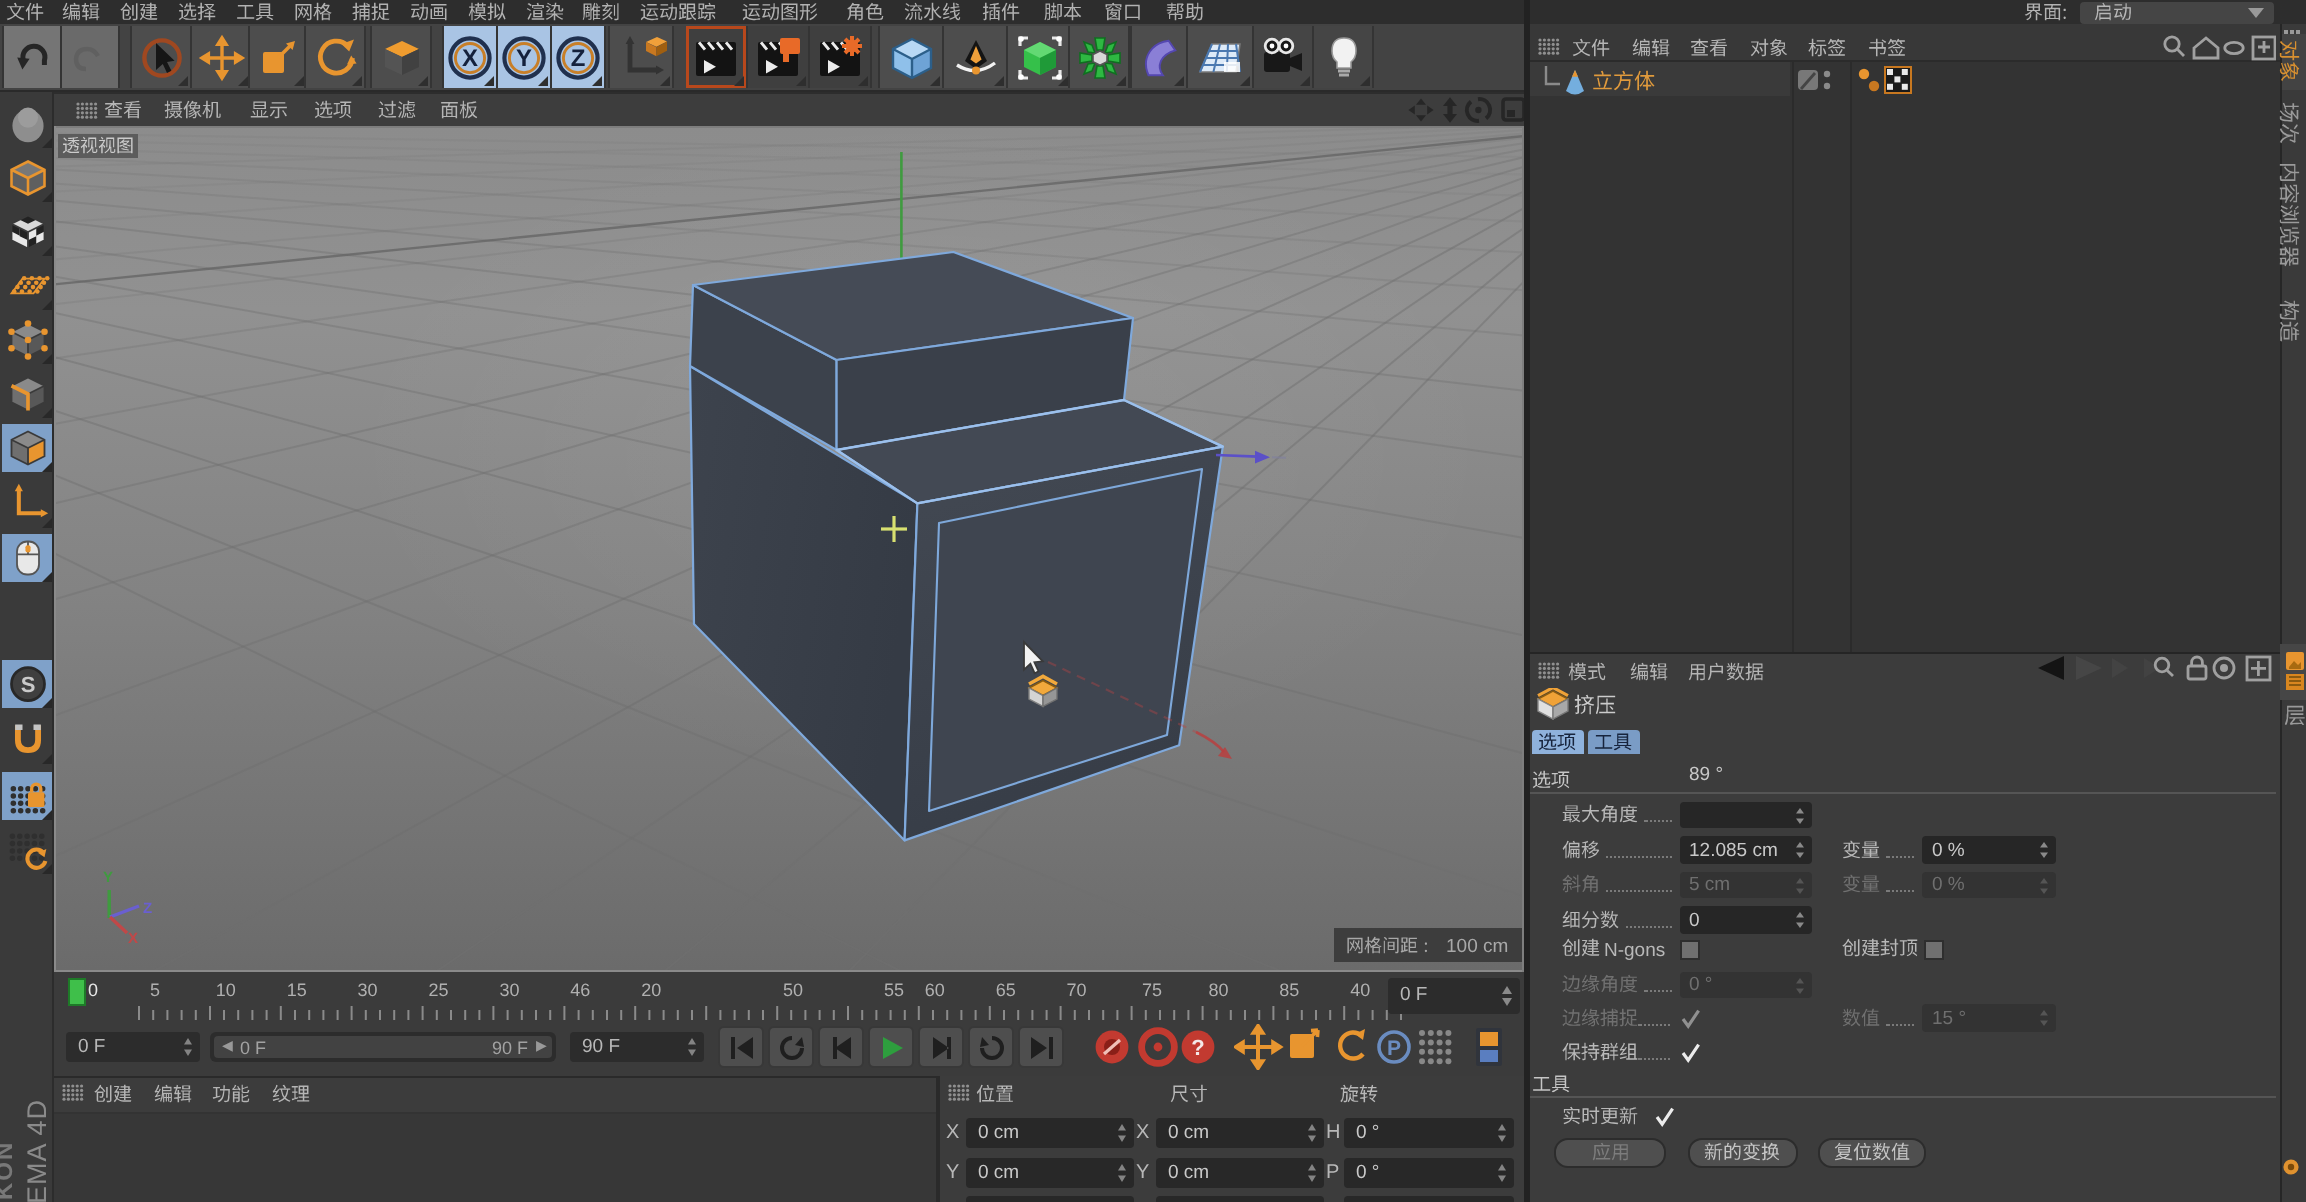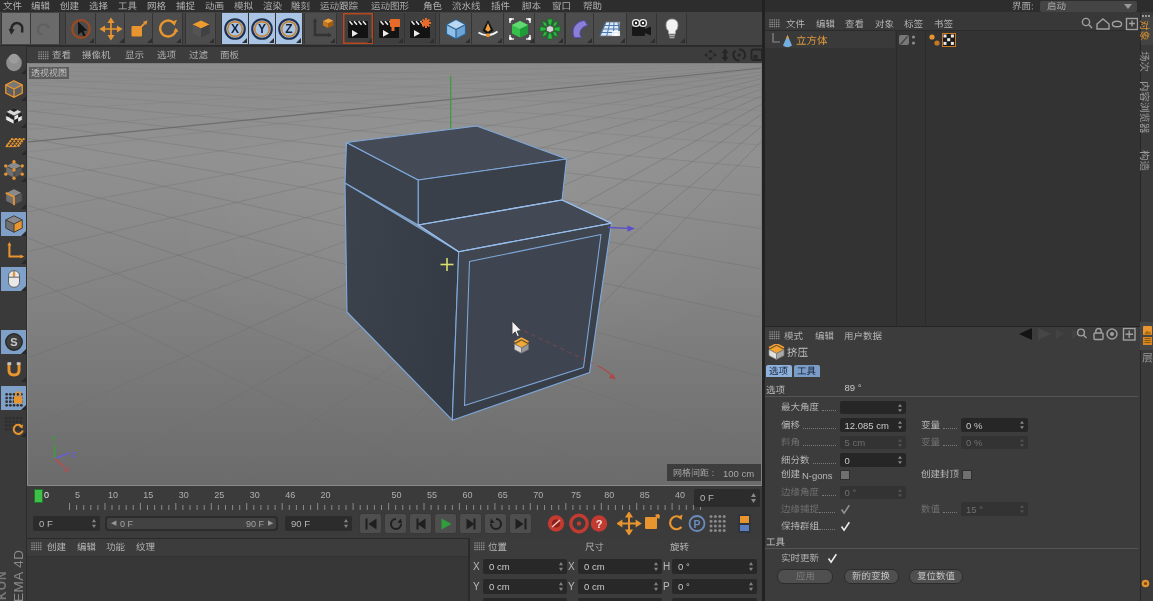--- a/index.html
+++ b/index.html
@@ -920,21 +920,21 @@
 <div style="position:absolute;left:74.95px;top:490px;font:9px 'Liberation Sans',sans-serif;color:#b0b0b0;white-space:pre;">5</div>
 <div style="position:absolute;left:107.9px;top:490px;font:9px 'Liberation Sans',sans-serif;color:#b0b0b0;white-space:pre;">10</div>
 <div style="position:absolute;left:143.35px;top:490px;font:9px 'Liberation Sans',sans-serif;color:#b0b0b0;white-space:pre;">15</div>
 <div style="position:absolute;left:178.8px;top:490px;font:9px 'Liberation Sans',sans-serif;color:#b0b0b0;white-space:pre;">30</div>
 <div style="position:absolute;left:214.25px;top:490px;font:9px 'Liberation Sans',sans-serif;color:#b0b0b0;white-space:pre;">25</div>
 <div style="position:absolute;left:249.7px;top:490px;font:9px 'Liberation Sans',sans-serif;color:#b0b0b0;white-space:pre;">30</div>
 <div style="position:absolute;left:285.15px;top:490px;font:9px 'Liberation Sans',sans-serif;color:#b0b0b0;white-space:pre;">46</div>
 <div style="position:absolute;left:320.6px;top:490px;font:9px 'Liberation Sans',sans-serif;color:#b0b0b0;white-space:pre;">20</div>
 <div style="position:absolute;left:356.05px;top:490px;font:9px 'Liberation Sans',sans-serif;color:#b0b0b0;white-space:pre;margin-top:36px;">45</div>
 <div style="position:absolute;left:391.5px;top:490px;font:9px 'Liberation Sans',sans-serif;color:#b0b0b0;white-space:pre;">50</div>
-<div style="position:absolute;left:427px;top:490px;font:9px 'Liberation Sans',sans-serif;color:#b0b0b0;white-space:pre;">55</div>
+<div style="position:absolute;left:442px;top:490px;font:9px 'Liberation Sans',sans-serif;color:#b0b0b0;white-space:pre;">55</div>
 <div style="position:absolute;left:462.4px;top:490px;font:9px 'Liberation Sans',sans-serif;color:#b0b0b0;white-space:pre;">60</div>
 <div style="position:absolute;left:497.84999999999997px;top:490px;font:9px 'Liberation Sans',sans-serif;color:#b0b0b0;white-space:pre;">65</div>
 <div style="position:absolute;left:533.3px;top:490px;font:9px 'Liberation Sans',sans-serif;color:#b0b0b0;white-space:pre;">70</div>
 <div style="position:absolute;left:535px;top:490px;font:9px 'Liberation Sans',sans-serif;color:#b0b0b0;white-space:pre;margin-left:36px;">75</div>
 <div style="position:absolute;left:604.2px;top:490px;font:9px 'Liberation Sans',sans-serif;color:#b0b0b0;white-space:pre;">80</div>
 <div style="position:absolute;left:639.65px;top:490px;font:9px 'Liberation Sans',sans-serif;color:#b0b0b0;white-space:pre;">85</div>
 <div style="position:absolute;left:675.1px;top:490px;font:9px 'Liberation Sans',sans-serif;color:#b0b0b0;white-space:pre;">40</div>
 <svg style="position:absolute;left:27px;top:501px" width="680" height="10">
     <rect x="42.0" y="2" width="1" height="7" fill="#8a8a8a"></rect>
     <rect x="49.1" y="4" width="1" height="5" fill="#8a8a8a"></rect>

